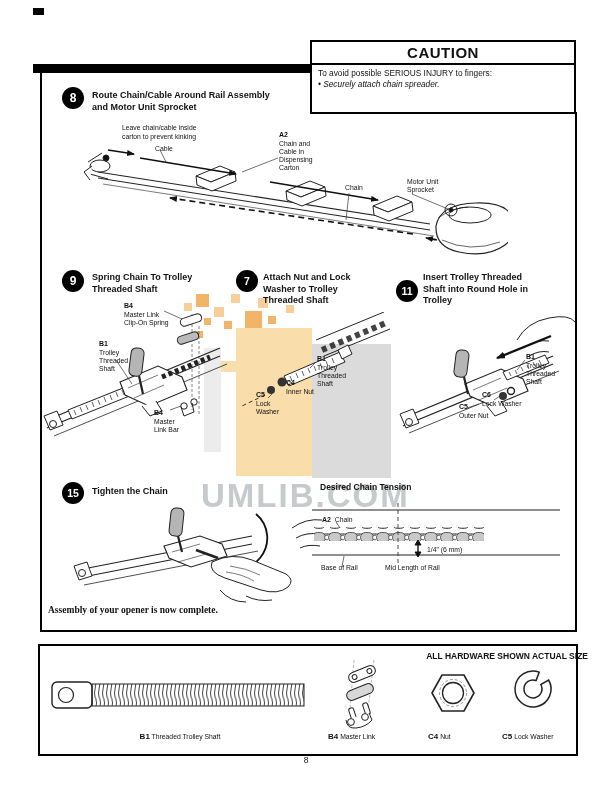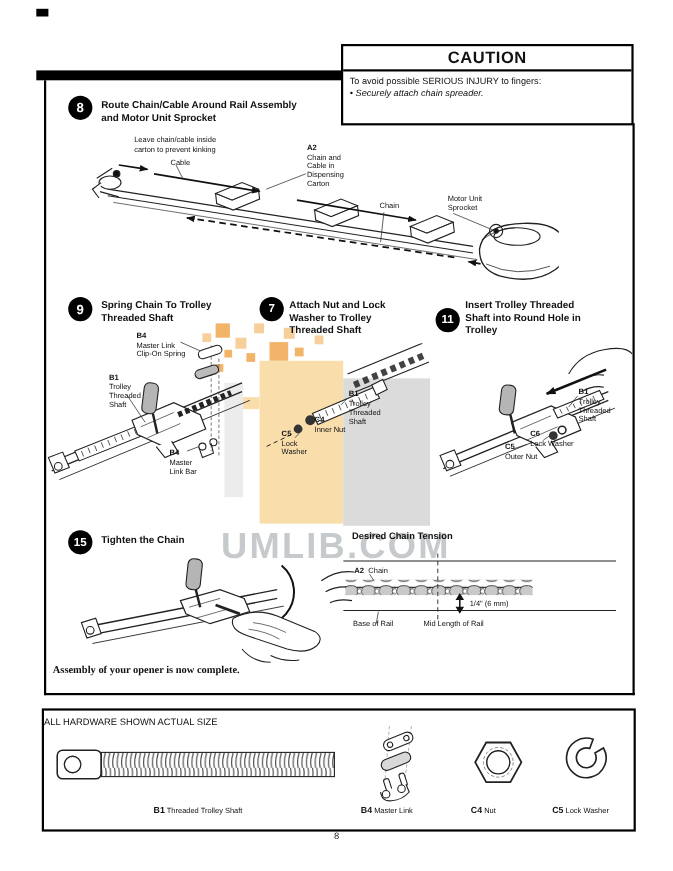--- a/index.html
+++ b/index.html
@@ -36,21 +36,21 @@
   .dlabel .ltxt{display:block;white-space:pre-line;}
   .dlabel.inline .lid,.dlabel.inline .ltxt{display:inline;}
   .dlabel.inline .ltxt{margin-left:2px;}
   .plabel{position:absolute;font-size:6.8px;line-height:1.25;white-space:pre-line;}
   .note{position:absolute;font-size:6.8px;line-height:1.3;white-space:pre-line;}
   .fig{position:absolute;}
   
   .complete{position:absolute;font-weight:bold;font-size:9.5px;font-family:Liberation Serif, serif;}
   .hwbox{position:absolute;left:38px;top:644px;width:540px;height:112px;border:2px solid #000;
          box-sizing:border-box;}
-  .hwtitle{position:absolute;left:0;top:5px;width:100%;text-align:left;font-weight:normal;font-size:8.5px;}
+  .hwtitle{position:absolute;left:12px;top:5px;width:100%;text-align:right;font-weight:bold;font-size:8.5px;}
   .hwlabel{position:absolute;font-size:6.8px;}
   .hwlabel .lid{font-weight:bold;font-size:8px;}
   .pageno{position:absolute;left:0;top:755px;width:100%;text-align:center;font-size:8.5px;}
   svg{display:block;}
 </style>
 </head>
 <body>
 
 <div class="page">
 

